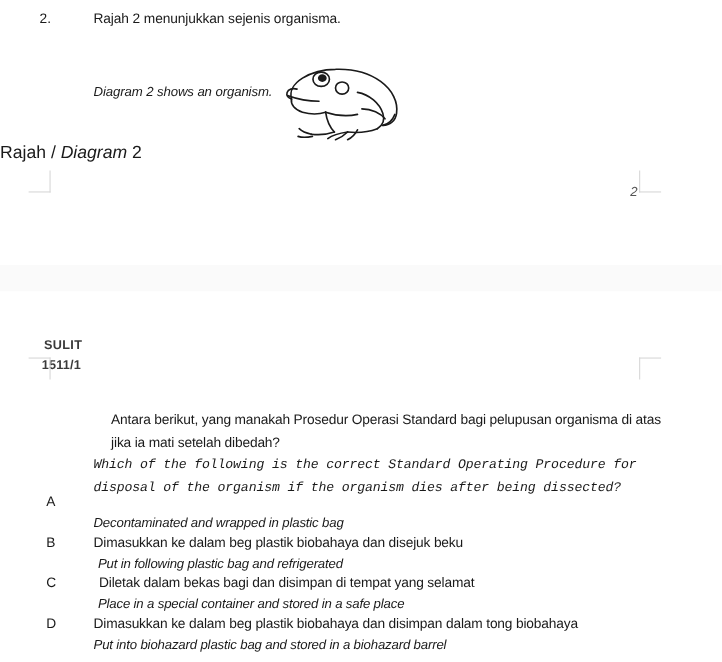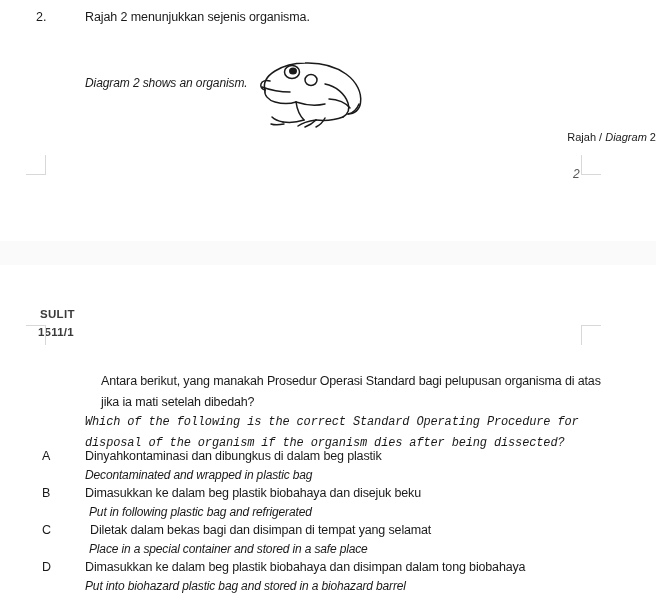--- a/index.html
+++ b/index.html
@@ -104,22 +104,22 @@
     width: 130px;
     height: 82px;
   }
   #frog-illustration { display: block; width: 130px; height: 82px; }
 
   #diagram-caption {
     position: absolute;
     left: 0;
     top: 131px;
     width: 656px;
-    text-align: right;
-    font-size: 11px;
+    text-align: left;
+    font-size: 16px;
   }
   #diagram-caption .cap-italic { font-style: italic; }
 
   
   #confidential-label {
     position: absolute;
     left: 40px;
     top: 308px;
     font-size: 11.5px;
     font-weight: bold;
@@ -268,21 +268,20 @@
 <div class="crop-mark crop-tl" id="mark-p2-tl"></div>
 <div class="crop-mark crop-tr" id="mark-p2-tr"></div>
 
 <div id="prompt-malay">Antara berikut, yang manakah Prosedur Operasi Standard bagi pelupusan organisma di atas jika ia mati setelah dibedah?</div>
 <div id="prompt-english">Which of the following is the correct Standard Operating Procedure for disposal of the organism if the organism dies after being dissected?</div>
 
 <div id="options-list">
 
   <div class="option-row">
     <span class="option-letter">A</span>
-    <span class="option-malay">Dinyahkontaminasi dan dibungkus di dalam beg plastik</span>
     <span class="option-english">Decontaminated and wrapped in plastic bag</span>
   </div>
 
   <div class="option-row">
     <span class="option-letter">B</span>
     <span class="option-malay">Dimasukkan ke dalam beg plastik biobahaya dan disejuk beku</span>
     <span class="option-english indented">Put in following plastic bag and refrigerated</span>
   </div>
 
   <div class="option-row">

